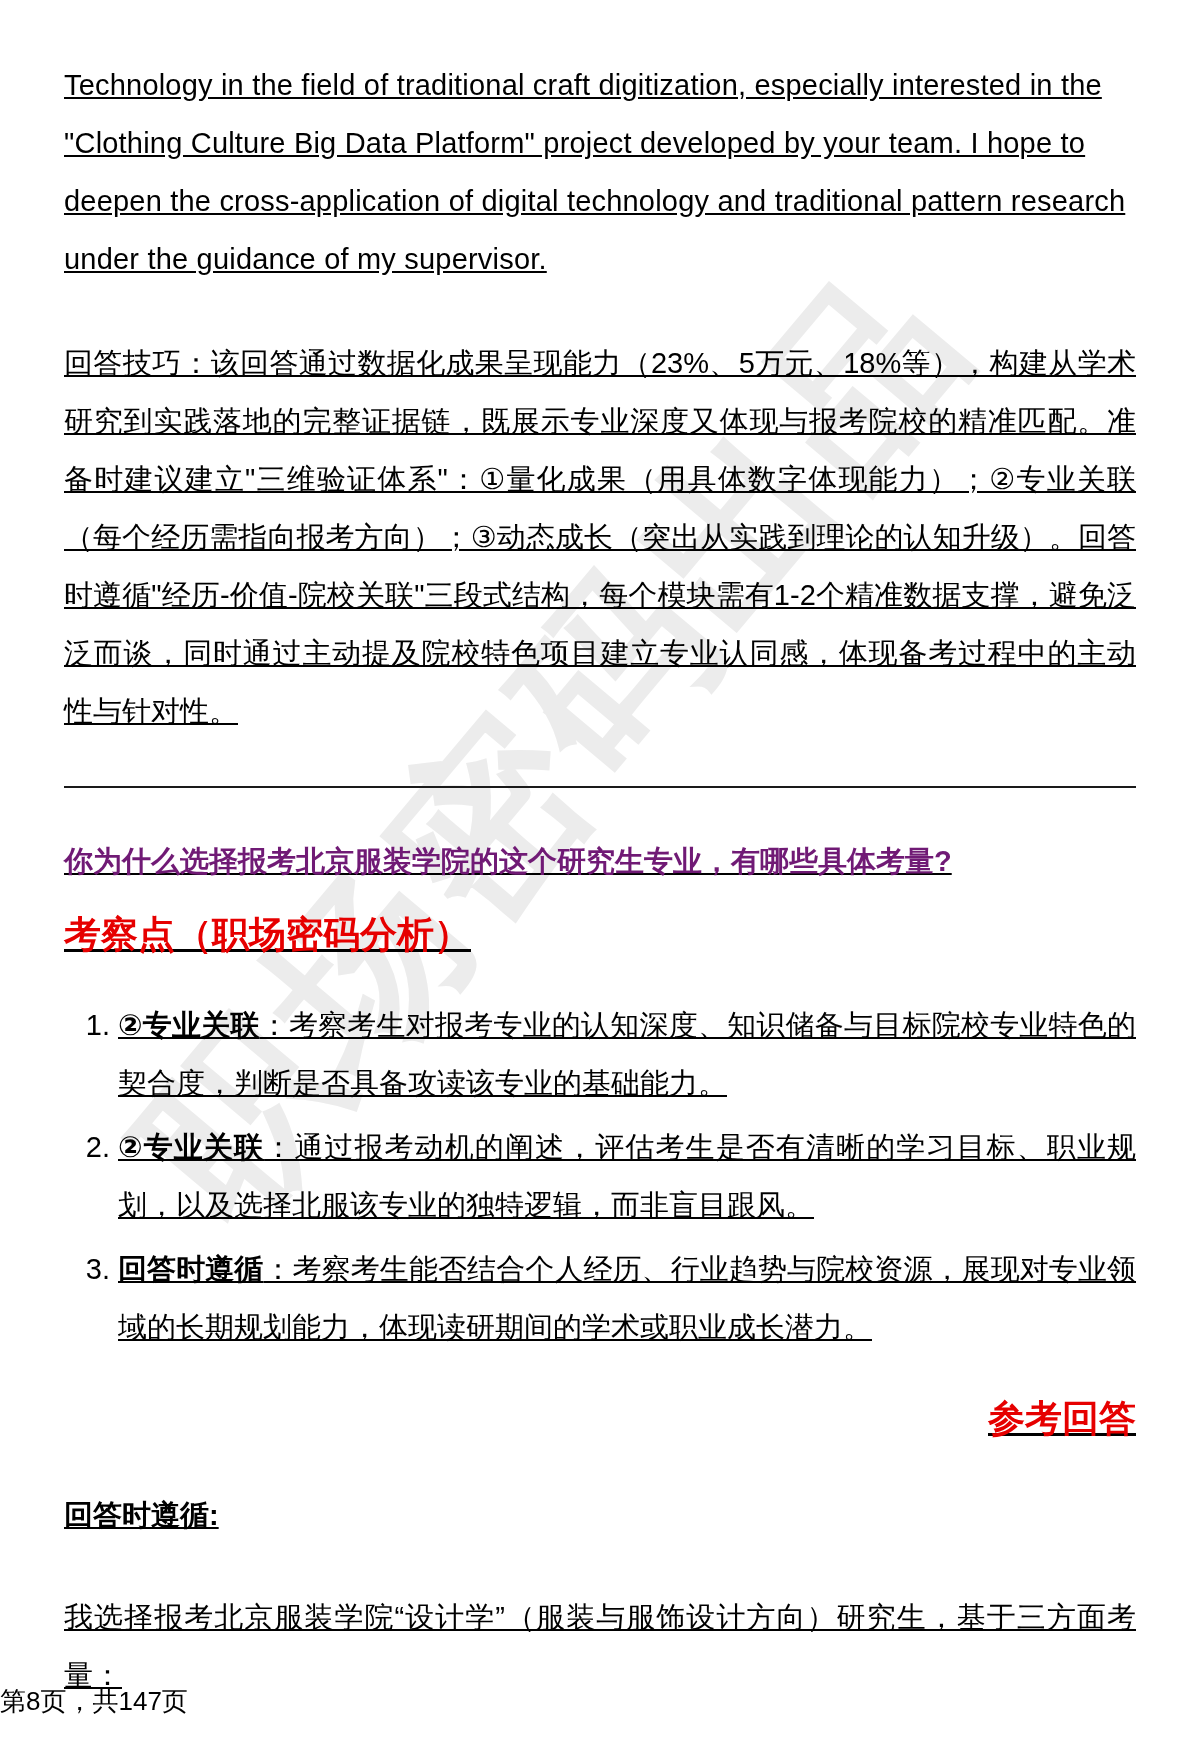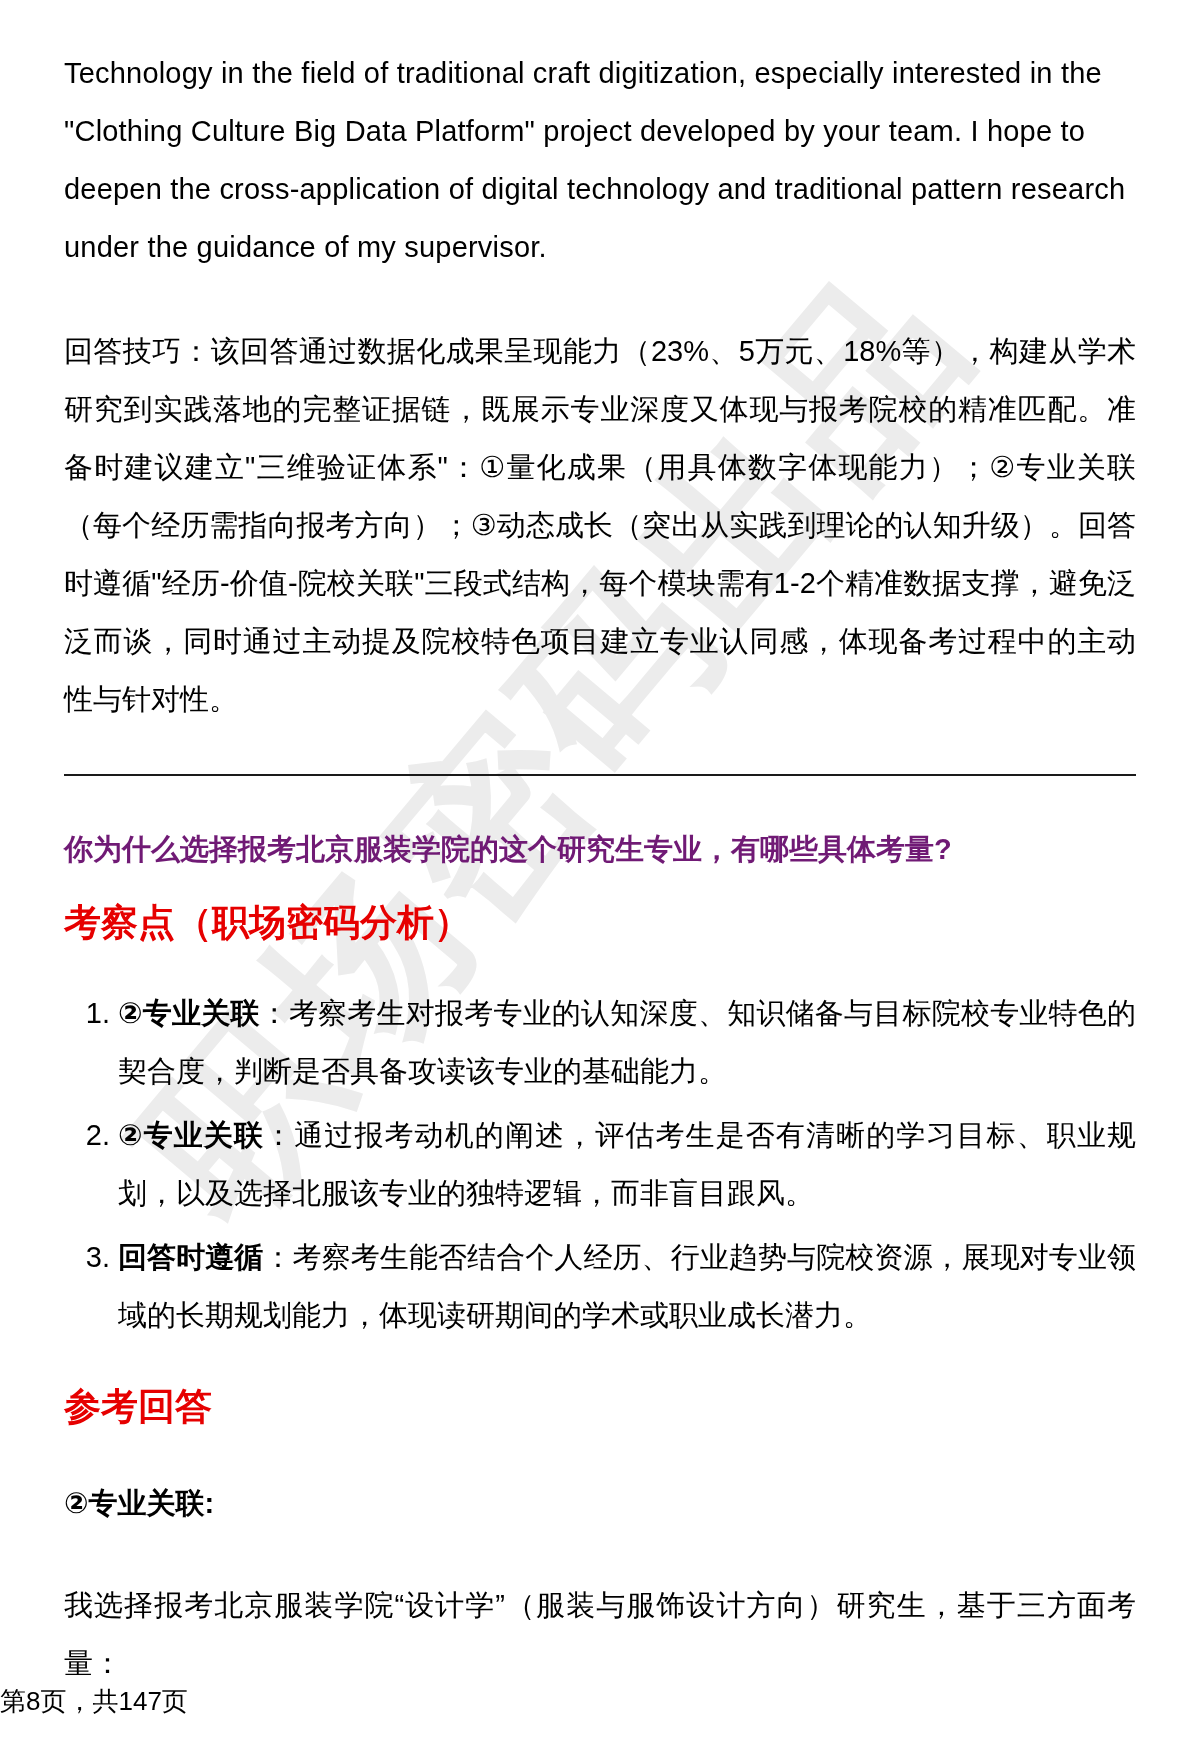--- a/index.html
+++ b/index.html
@@ -20,23 +20,24 @@
     font-weight:700;
     letter-spacing:8px;
     color:#ececec;
     white-space:nowrap;
     z-index:0;
     user-select:none;
   }
   .content {
     position:relative;
     z-index:1;
-    padding:44px 64px 0 64px;
+    padding:56px 64px 0 64px;
     font-size:29px;
     line-height:2;
+    text-decoration:underline;
   }
   .para { margin:0 0 46px 0; }
   .en { text-align:left; letter-spacing:0.2px; }
   .cn { text-align:justify; }
   hr.divider {
     border:none;
     border-top:2px solid #1a1a1a;
     margin:36px 0 0 0;
   }
   h2.heading {
@@ -57,21 +58,21 @@
     margin:24px 0 0 0;
     padding-left:54px;
   }
   ol.points li {
     margin:0 0 6px 0;
     text-align:justify;
     line-height:2;
     font-weight:400;
   }
   ol.points li strong { font-weight:700; }
-  h3.reference { margin-top:26px; }
+  h3.reference { margin-top:26px;text-align:right; }
   .bold-label {
     font-weight:700;
     margin:30px 0 44px 0;
   }
   .final-para { margin-bottom:0; }
   .footer {
     position:absolute;
     left:0; right:0; bottom:36px;
     text-align:left;
     font-size:26px;
@@ -103,19 +104,19 @@
     <li>
       <strong>②专业关联</strong><span>：通过报考动机的阐述，评估考生是否有清晰的学习目标、职业规划，以及选择北服该专业的独特逻辑，而非盲目跟风。</span>
     </li>
     <li>
       <strong>回答时遵循</strong><span>：考察考生能否结合个人经历、行业趋势与院校资源，展现对专业领域的长期规划能力，体现读研期间的学术或职业成长潜力。</span>
     </li>
   </ol>
 
   <h3 class="subheading reference">参考回答</h3>
 
-  <p class="bold-label">②专业关联:</p>
+  <p class="bold-label">回答时遵循:</p>
 
   <p class="para cn final-para">我选择报考北京服装学院“设计学”（服装与服饰设计方向）研究生，基于三方面考量：</p>
 
 </div>
 
 <div class="footer">第8页，共147页</div>
 
 </body></html>

